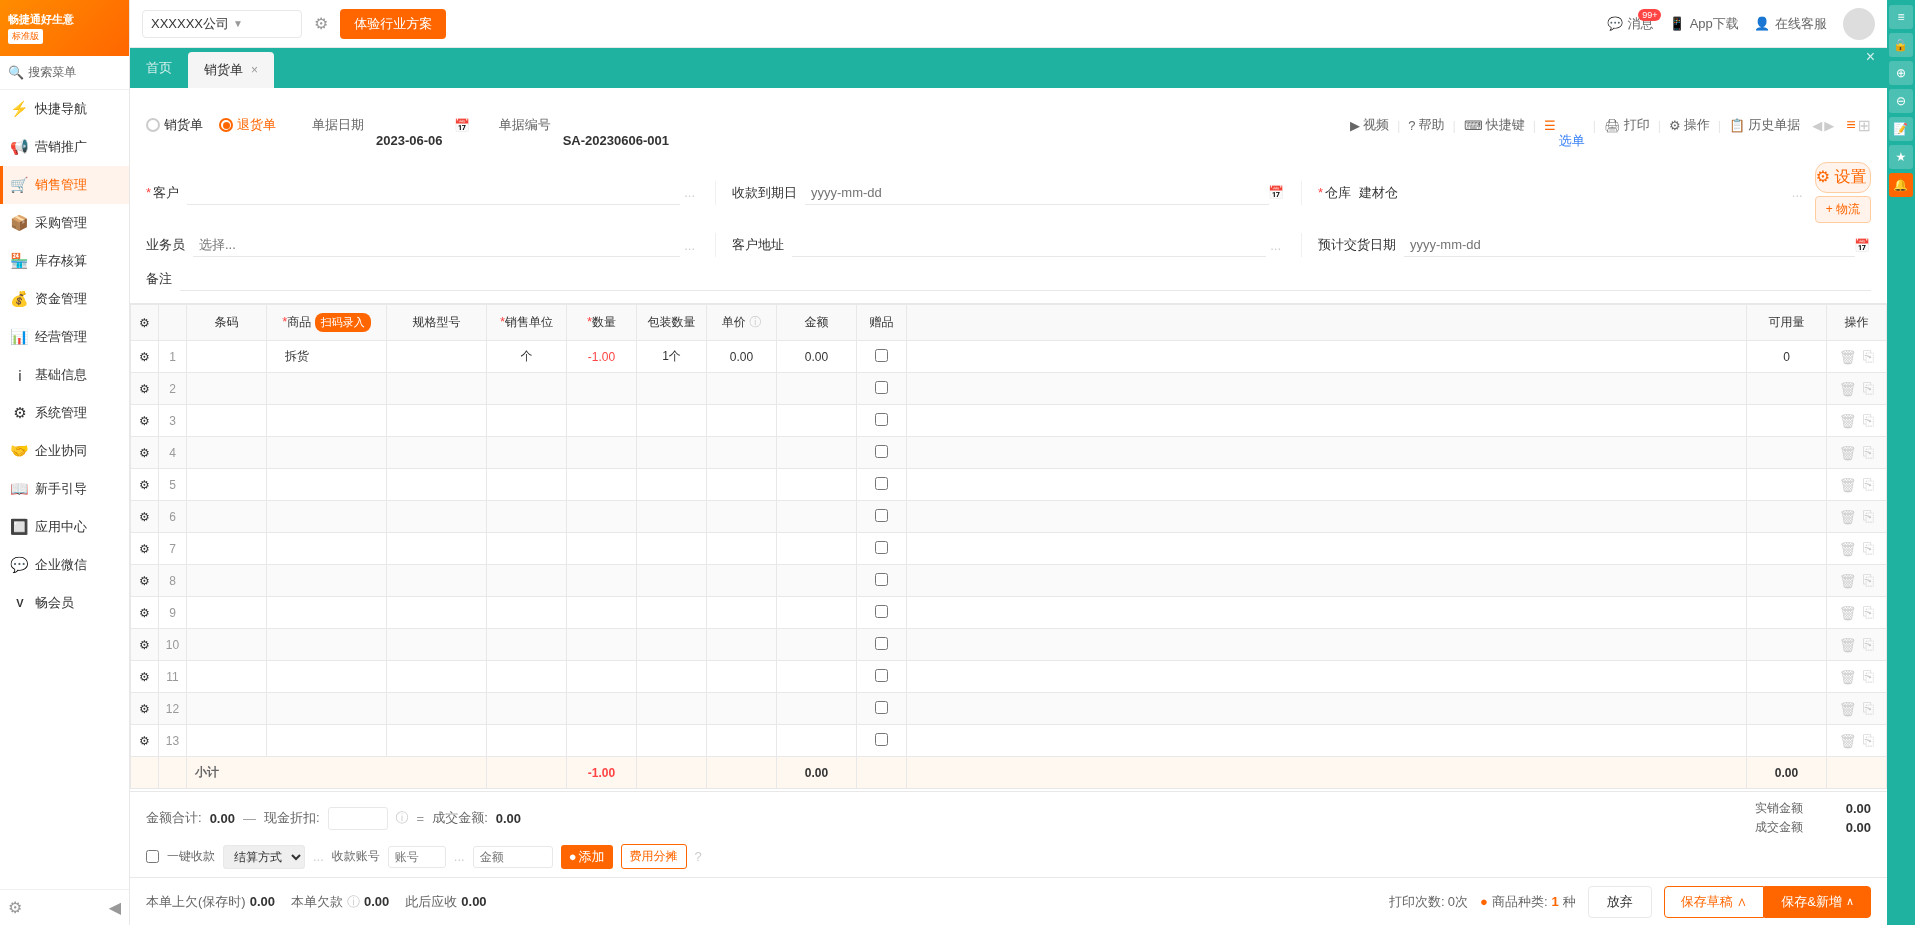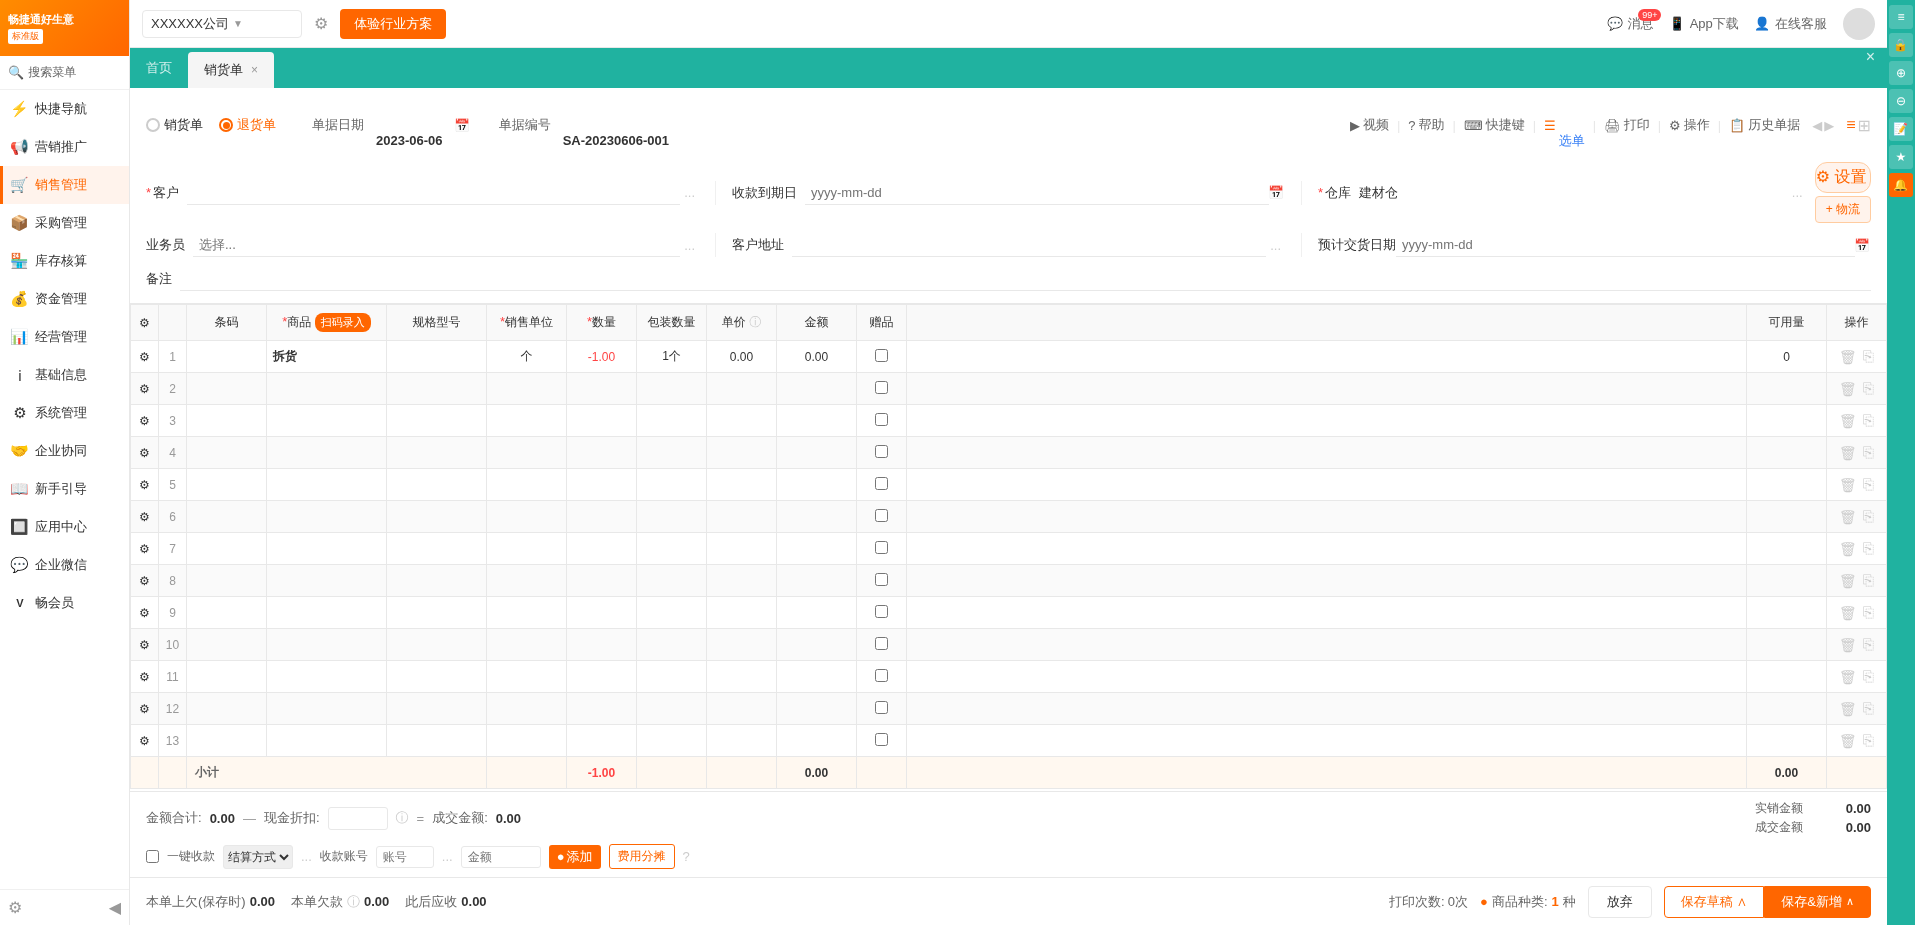--- a/index.html
+++ b/index.html
@@ -81,21 +81,21 @@
     .qty-negative { color: #ff4444; }
     .scan-btn { background: #ff6600; color: #fff; border: none; border-radius: 8px; padding: 2px 6px; cursor: pointer; font-size: 11px; }
     .subtotal-row td { background: #fff8f0 !important; font-weight: bold; }
     .subtotal-label { text-align: left !important; color: #666; font-size: 12px; padding-left: 8px; }
     .op-icons { display: flex; align-items: center; gap: 6px; justify-content: center; }
     .op-icon { color: #ccc; cursor: pointer; font-size: 14px; }
 
     
     .bottom-area { background: #fff; border-top: 1px solid #e8e8e8; padding: 8px 16px; flex-shrink: 0; }
     .checkbox-sm { width: 13px; height: 13px; cursor: pointer; }
-    .payment-select { border: 1px solid #e8e8e8; border-radius: 3px; padding: 3px 0; font-size: 12px; color: #333; cursor: pointer; }
+    .payment-select { border: 1px solid #e8e8e8; border-radius: 3px; padding: 3px 6px; font-size: 12px; color: #333; cursor: pointer; }
     .add-btn { background: #ff6600; color: #fff; border: none; border-radius: 3px; padding: 3px 8px; cursor: pointer; font-size: 12px; display: flex; align-items: center; gap: 2px; }
     .expense-btn { border: 1px solid #ff6600; color: #ff6600; background: #fff; border-radius: 3px; padding: 3px 8px; cursor: pointer; font-size: 12px; }
     .question-icon { color: #ccc; font-size: 13px; cursor: pointer; }
 
     
     .right-summary { display: flex; flex-direction: column; gap: 2px; margin-left: auto; }
     .summary-row { display: flex; align-items: center; justify-content: flex-end; gap: 8px; }
     .summary-label { color: #666; font-size: 12px; }
     .summary-value { color: #333; font-size: 13px; font-weight: bold; min-width: 60px; text-align: right; }
 
@@ -334,21 +334,21 @@
           <span style="color:#333;font-size:13px;margin-right:8px;white-space:nowrap;">业务员</span>
           <input type="text" style="flex: 1 1 0%; border-top: none; border-right: none; border-left: none; border-image: initial; border-bottom: 1px solid rgb(232, 232, 232); padding: 4px 6px; font-size: 13px; outline: none;" placeholder="选择...">
           <span style="color:#ccc;cursor:pointer;padding:0 4px;">...</span>
         </div>
         <div style="display:flex;flex:1;align-items:center;padding:0 16px;border-left:1px solid #f0f0f0;border-right:1px solid #f0f0f0;">
           <span style="color:#333;font-size:13px;margin-right:8px;white-space:nowrap;">客户地址</span>
           <input type="text" style="flex: 1 1 0%; border-top: none; border-right: none; border-left: none; border-image: initial; border-bottom: 1px solid rgb(232, 232, 232); padding: 4px 6px; font-size: 13px; outline: none;">
           <span style="color:#ccc;cursor:pointer;padding:0 4px;">...</span>
         </div>
         <div style="display:flex;flex:1;align-items:center;padding-left:16px;">
-          <span style="color:#333;font-size:13px;white-space:nowrap;">预计交货日期</span>
+          <span style="color:#333;font-size:13px;margin-right:8px;white-space:nowrap;">预计交货日期</span>
           <input type="text" style="flex: 1 1 0%; border-top: none; border-right: none; border-left: none; border-image: initial; border-bottom: 1px solid rgb(232, 232, 232); padding: 4px 6px; font-size: 13px; outline: none; color: rgb(204, 204, 204);" placeholder="yyyy-mm-dd">
           <span style="color:#ccc;cursor:pointer;">📅</span>
         </div>
       </div>
 
       <div style="display:flex;align-items:center;">
         <span style="color:#333;font-size:13px;margin-right:8px;">备注</span>
         <input type="text" style="flex: 1 1 0%; border-top: none; border-right: none; border-left: none; border-image: initial; border-bottom: 1px solid rgb(232, 232, 232); padding: 4px 6px; font-size: 13px; outline: none;">
       </div>
     </div>
@@ -371,21 +371,21 @@
             <th style="flex:1;min-width:200px;"></th>
             <th class="col-avail">可用量</th>
             <th class="col-op">操作</th>
           </tr>
         </thead>
         <tbody id="table-body">
         <tr>
     <td style="cursor:pointer;">⚙</td>
     <td class="row-num">1</td>
     <td></td>
-    <td style="text-align:left;padding-left:6px;font-weight:bold;">拆货</td>
+    <td style="text-align:left;padding-left:18px;">拆货</td>
     <td></td>
     <td>个</td>
     <td class="qty-negative">-1.00</td>
     <td>1个</td>
     <td>0.00</td>
     <td>0.00</td>
     <td><input type="checkbox" style="width: 13px; height: 13px; cursor: pointer;"></td>
     <td style="flex:1;"></td>
     <td>0</td>
     <td>

